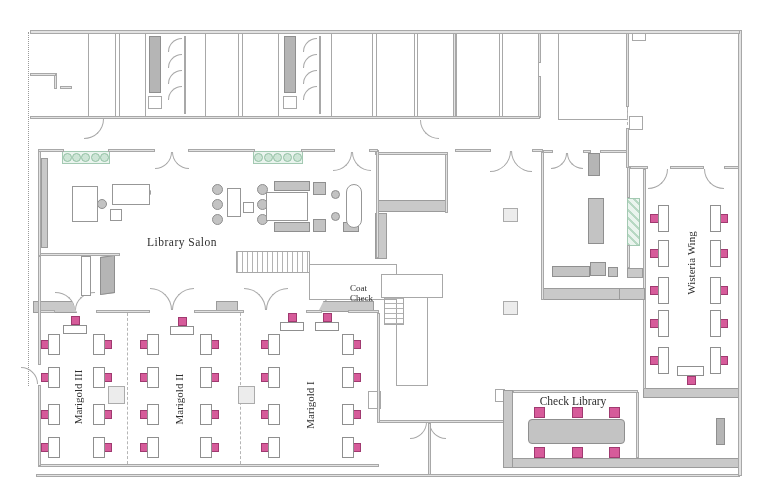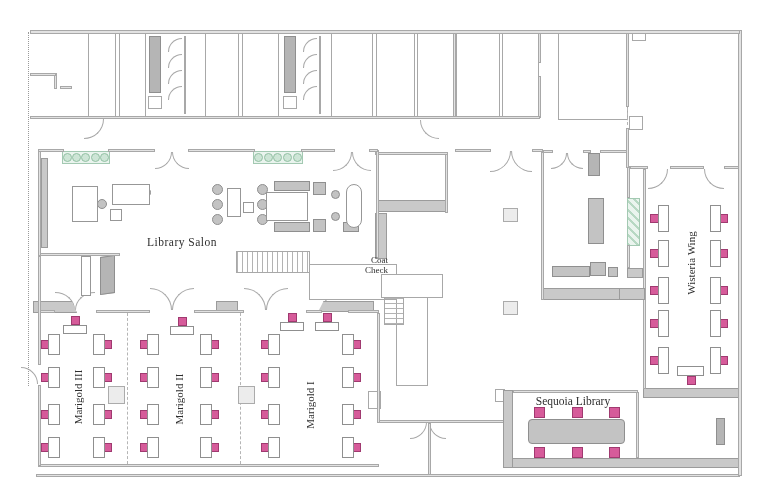--- a/index.html
+++ b/index.html
@@ -317,19 +317,19 @@
     <div class="abs wl" style="left: 301px; top: 149px; width: 34px; height: 3px;"></div>
     <div class="abs wl" style="left: 188px; top: 149px; width: 67px; height: 3px;"></div>
     <div class="abs wl" style="left: 108px; top: 149px; width: 47px; height: 3px;"></div>
     <div class="abs wl" style="left: 38px; top: 149px; width: 26px; height: 3px;"></div>
     <div class="abs wl" style="left: 30px; top: 116px; width: 510px; height: 3px;"></div>
     <div class="abs dotv" style="left: 28px; top: 32px; width: 1px; height: 354px;"></div>
     <div class="abs wl" style="left: 36px; top: 474px; width: 704px; height: 3px;"></div>
     <div class="abs wl" style="left: 738px; top: 30px; width: 4px; height: 446px;"></div>
     <div class="abs wl" style="left: 30px; top: 30px; width: 710px; height: 4px;"></div>
   <div class="lbl" style="left:147px;top:236px;font-size:11.5px;letter-spacing:0.5px;">Library Salon</div>
-  <div class="lbl" style="left:350px;top:256px;font-size:9px;width:38px;white-space:normal;line-height:9.5px;text-align:right;">Coat Check</div>
+  <div class="lbl" style="left:350px;top:284px;font-size:9px;width:38px;white-space:normal;line-height:9.5px;">Coat Check</div>
   <div class="lbl lblv" style="left:29px;top:390px;width:100px;font-size:11px;">Marigold III</div>
   <div class="lbl lblv" style="left:130px;top:392px;width:100px;font-size:11px;">Marigold II</div>
   <div class="lbl lblv" style="left:261px;top:398px;width:100px;font-size:11px;">Marigold I</div>
   <div class="lbl lblv" style="left:642px;top:256px;width:100px;font-size:11px;">Wisteria Wing</div>
-  <div class="lbl" style="left:523px;top:395px;width:100px;text-align:center;font-size:11.5px;">Sequoia Library</div>
+  <div class="lbl" style="left:523px;top:395px;width:100px;text-align:center;font-size:11.5px;">Check Library</div>
 </div>
 
 </body></html>

